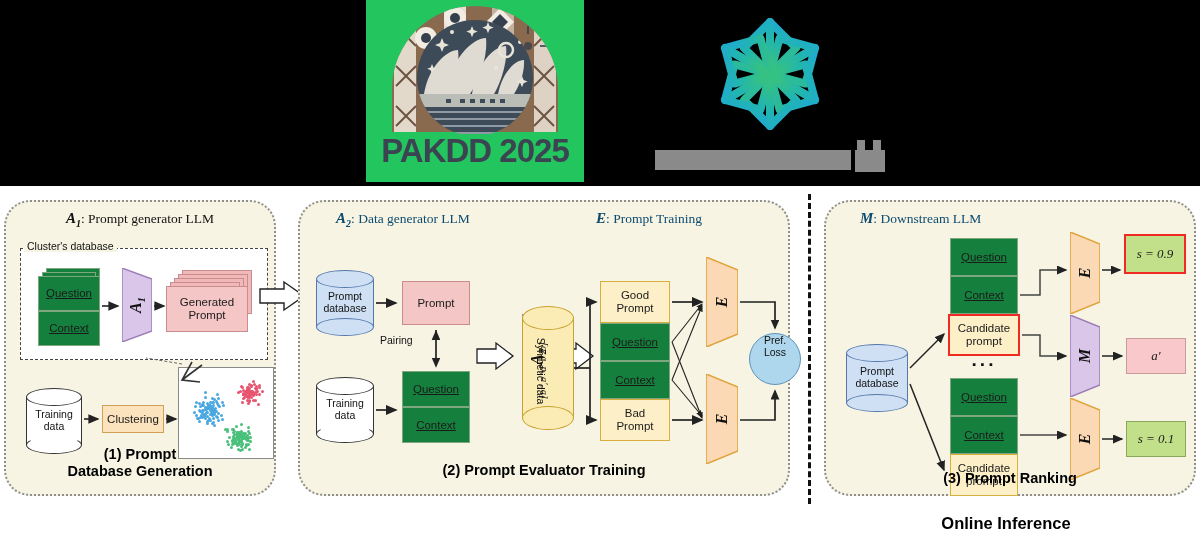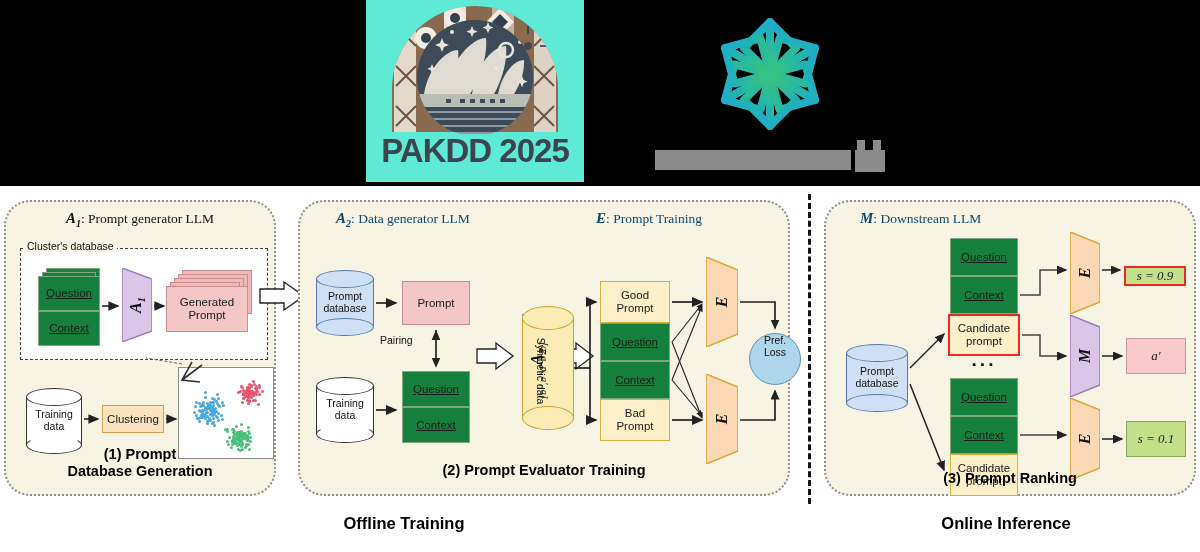--- a/index.html
+++ b/index.html
@@ -6,21 +6,21 @@
   html, body { margin:0; padding:0; }
   body {
     width:1200px; height:552px;
     background:#ffffff;
     font-family:"Liberation Sans", sans-serif;
     overflow:hidden;
     position:relative;
   }
   
   #banner { position:absolute; left:0; top:0; width:1200px; height:186px; background:#000; }
-  #pakdd-logo { position:absolute; left:366px; top:0px; width:218px; height:182px; background:#5eead4; }
+  #pakdd-logo { position:absolute; left:366px; top:0px; width:218px; height:182px; background:#22c55e; }
   #pakdd-mark { position:absolute; left:22px; top:2px; width:174px; height:132px; }
   #pakdd-text {
     position:absolute; left:0; top:132px; width:218px; text-align:center;
     font-family:"Liberation Sans", sans-serif; font-weight:bold;
     font-size:33px; letter-spacing:-1px; color:#3b4450;
   }
   #second-logo { position:absolute; left:700px; top:8px; width:140px; height:170px; }
   #flower-mark { position:absolute; left:0; top:0; width:140px; height:130px; }
   #redact-row { position:absolute; left:-55px; top:130px; width:250px; height:48px; }
   .redact { position:absolute; background:#8a8a8a; }
@@ -750,21 +750,21 @@
       <span class="glyph">M</span>
     </div>
 
     <div class="trap" style="left:244px; top:196px; width:30px; height:82px;">
       <svg class="shape" viewBox="0 0 30 82" preserveAspectRatio="none">
         <polygon points="0,0 30,12 30,70 0,82" fill="#fbd9b5" stroke="#e0a23a" stroke-width="1.6"></polygon>
       </svg>
       <span class="glyph">E</span>
     </div>
 
-    <div class="box lgreen redout" style="left:298px; top:64px; width:62px; height:20px; font-family:'Liberation Serif', serif; font-style:italic; font-size:13px;">s = 0.9</div>
+    <div class="box lgreen redout" style="left:298px; top:32px; width:62px; height:40px; font-family:'Liberation Serif', serif; font-style:italic; font-size:13px;">s = 0.9</div>
     <div class="box lpink" style="left:300px; top:136px; width:60px; height:36px; font-family:'Liberation Serif', serif; font-style:italic; font-size:13px;">a′</div>
     <div class="box lgreen" style="left:300px; top:219px; width:60px; height:36px; font-family:'Liberation Serif', serif; font-style:italic; font-size:13px;">s = 0.1</div>
 
     <div class="caption" style="left:0; top:268px;">
       <span>(3) Prompt Ranking</span>
     </div>
 
     <svg class="overlay">
       <defs>
         <marker id="ah3" markerWidth="7" markerHeight="7" refX="6" refY="3" orient="auto">
@@ -775,15 +775,14 @@
       <line x1="84" y1="182" x2="118" y2="268" stroke="#222" stroke-width="1.5" marker-end="url(#ah3)"></line>
       <path d="M194 93 L214 93 L214 68 L240 68" stroke="#444" stroke-width="1.5" fill="none" marker-end="url(#ah3)"></path>
       <path d="M196 133 L214 133 L214 154 L240 154" stroke="#444" stroke-width="1.5" fill="none" marker-end="url(#ah3)"></path>
       <line x1="276" y1="68" x2="294" y2="68" stroke="#222" stroke-width="1.5" marker-end="url(#ah3)"></line>
       <line x1="276" y1="154" x2="296" y2="154" stroke="#222" stroke-width="1.5" marker-end="url(#ah3)"></line>
       <line x1="194" y1="233" x2="240" y2="233" stroke="#444" stroke-width="1.5" marker-end="url(#ah3)"></line>
       <line x1="276" y1="237" x2="296" y2="237" stroke="#222" stroke-width="1.5" marker-end="url(#ah3)"></line>
     </svg>
   </div>
 
-  <div class="bottom-label" style="left:0; top:328px; width:808px;">Offline Training</div>
   <div class="bottom-label" style="left:812px; top:328px; width:388px;">Online Inference</div>
 </div>
 
 </body></html>

